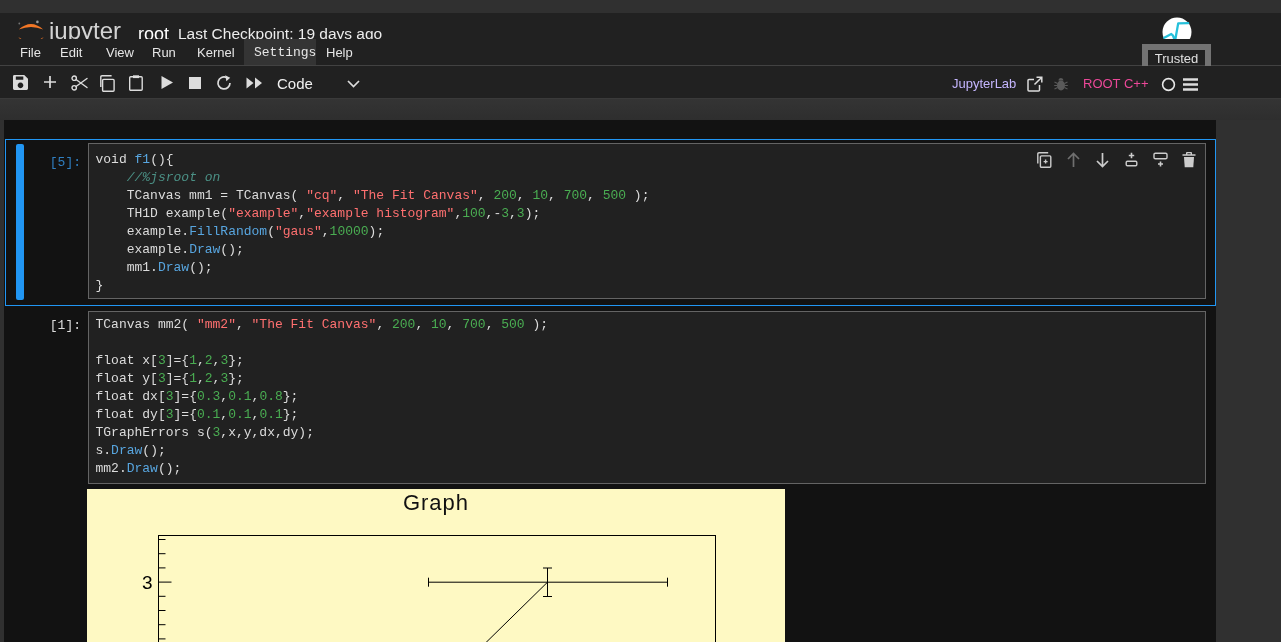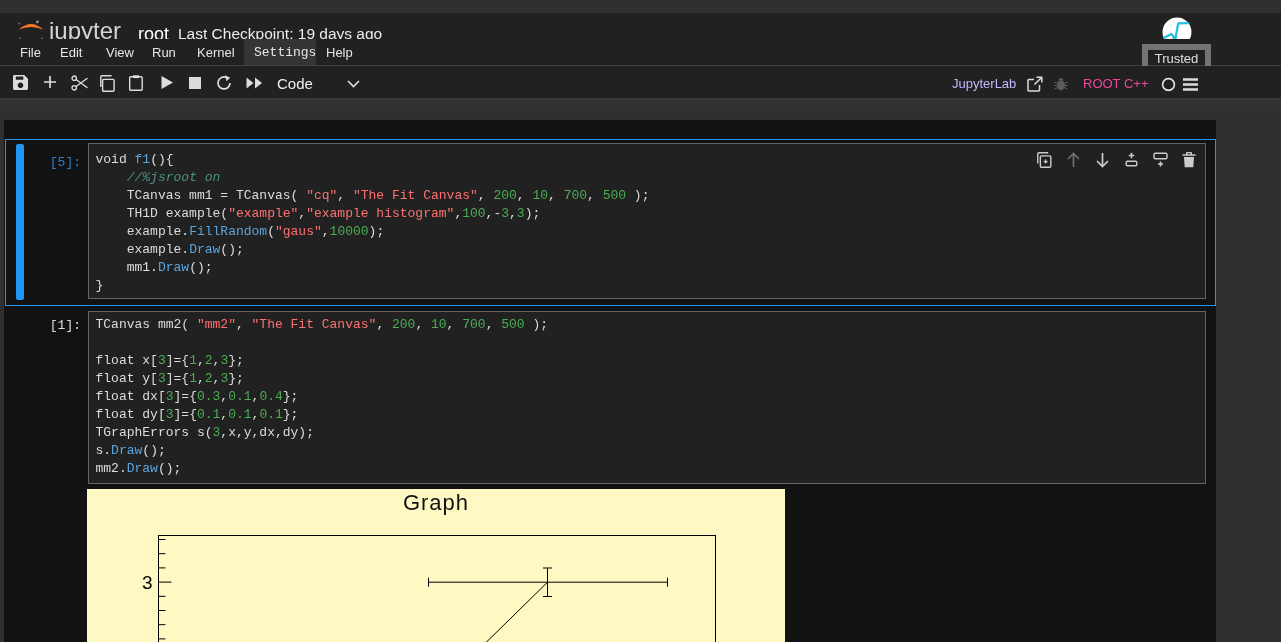--- a/index.html
+++ b/index.html
@@ -177,21 +177,21 @@
     <path d="M2 5 H12 L11.3 15.3 H2.7 Z" fill="#cccccc"></path>
   </svg>
   </div>
 
   <div class="abs code" style="left:21px;top:316.5px;width:60px;text-align:right;color:#dcdcdc;">[1]:</div>
   <div class="abs" style="left:88px;top:311px;width:1118px;height:173px;background:#212121;border:1px solid #646464;box-sizing:border-box;"></div>
   <div class="abs code k" style="left:95.5px;top:316px;">TCanvas mm2( <span class="s">"mm2"</span>, <span class="s">"The Fit Canvas"</span>, <span class="n">200</span>, <span class="n">10</span>, <span class="n">700</span>, <span class="n">500</span> );
 
 float x[<span class="n">3</span>]={<span class="n">1</span>,<span class="n">2</span>,<span class="n">3</span>};
 float y[<span class="n">3</span>]={<span class="n">1</span>,<span class="n">2</span>,<span class="n">3</span>};
-float dx[<span class="n">3</span>]={<span class="n">0.3</span>,<span class="n">0.1</span>,<span class="n">0.4</span>};
+float dx[<span class="n">3</span>]={<span class="n">0.3</span>,<span class="n">0.1</span>,<span class="n">0.8</span>};
 float dy[<span class="n">3</span>]={<span class="n">0.1</span>,<span class="n">0.1</span>,<span class="n">0.1</span>};
 TGraphErrors s(<span class="n">3</span>,x,y,dx,dy);
 s.<span class="f">Draw</span>();
 mm2.<span class="f">Draw</span>();</div>
 
   <div class="abs" style="left:87px;top:489px;width:698px;height:153px;background:#fef9c3;">
     <svg width="698" height="153" viewBox="0 0 698 153">
       <text x="349" y="20.5" text-anchor="middle" font-size="22" letter-spacing="1" fill="#111111" font-family="Liberation Sans, sans-serif">Graph</text>
       <rect x="71.5" y="46.5" width="557" height="140" fill="none" stroke="#000000" stroke-width="1"></rect>
 

